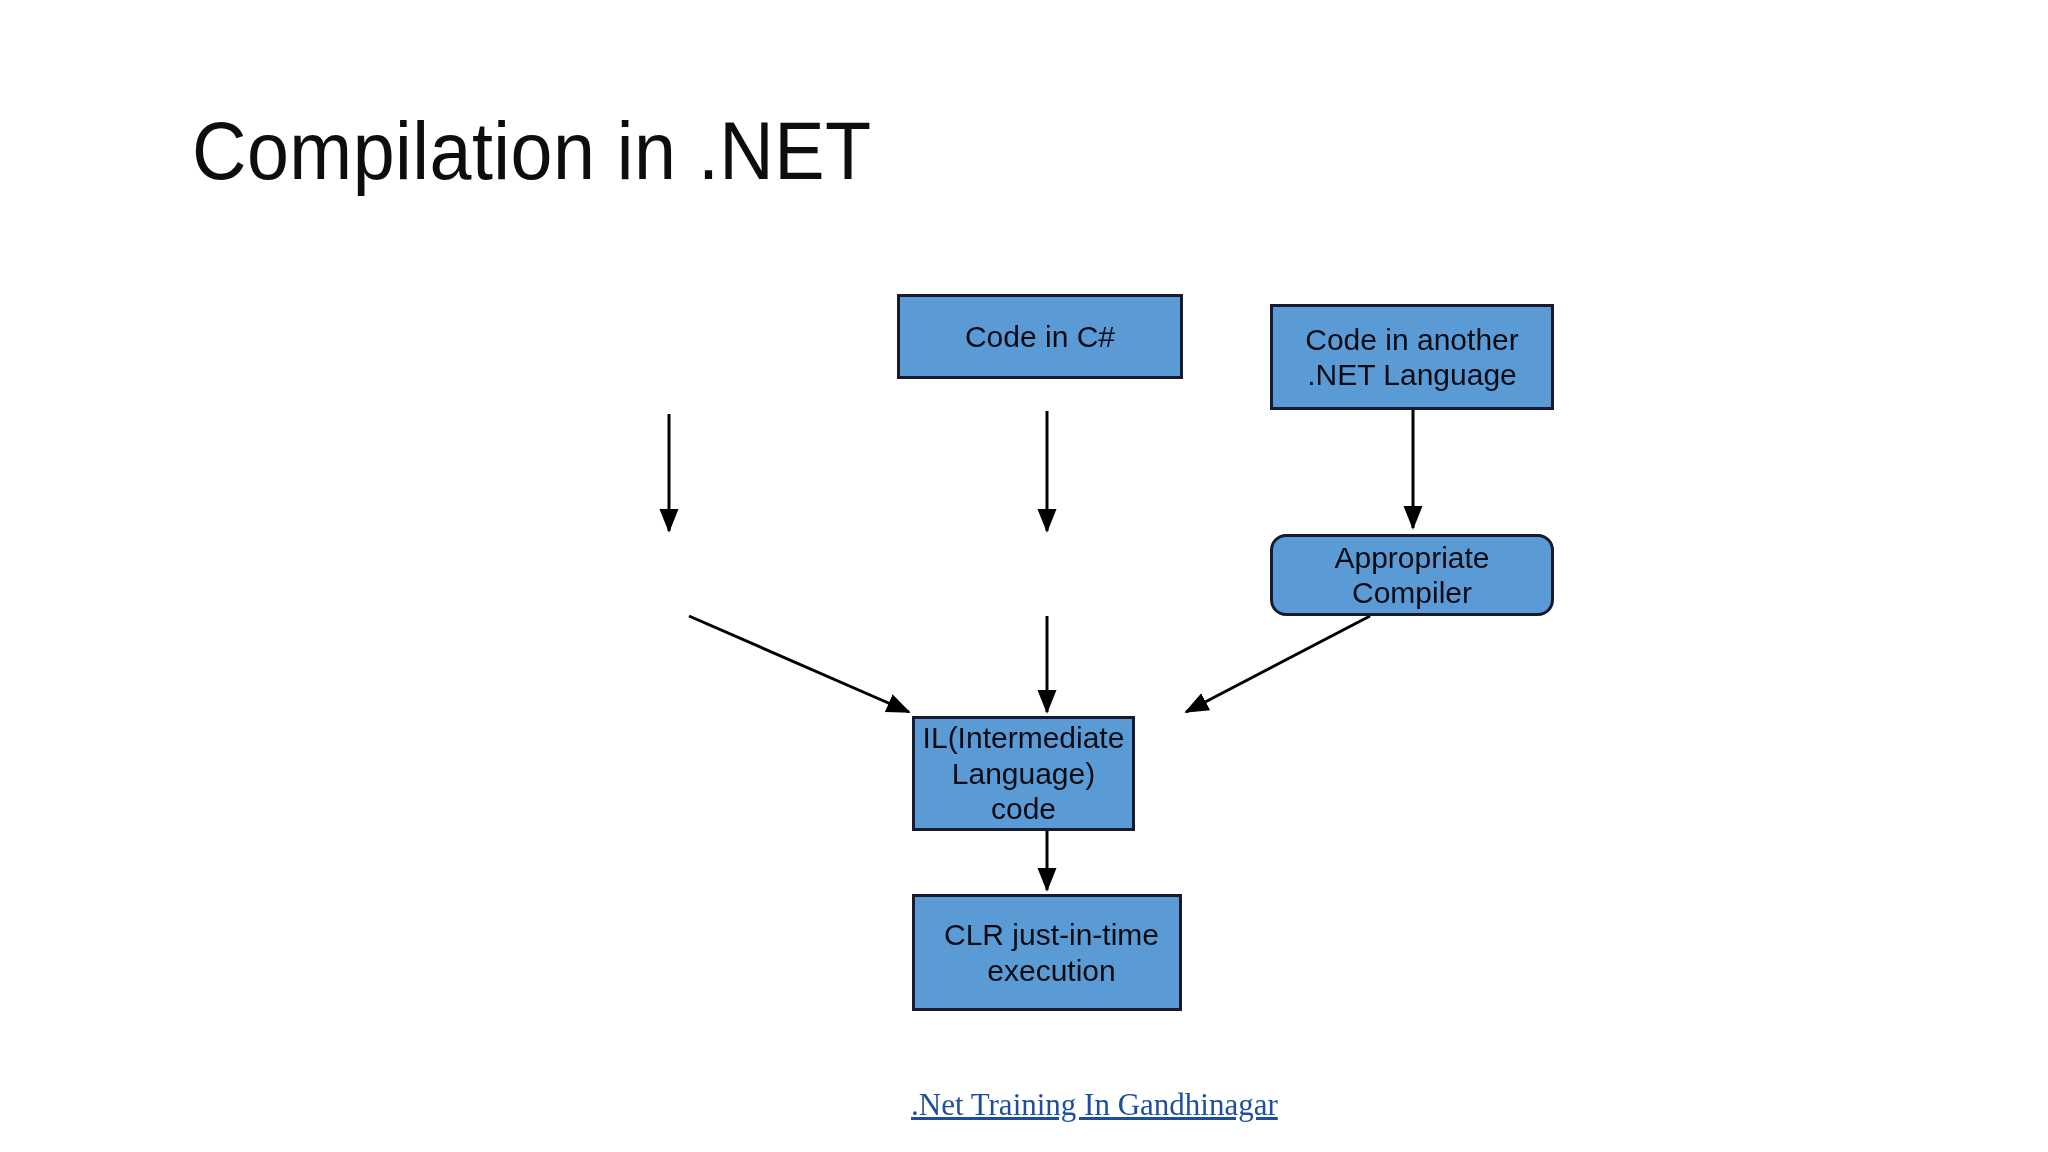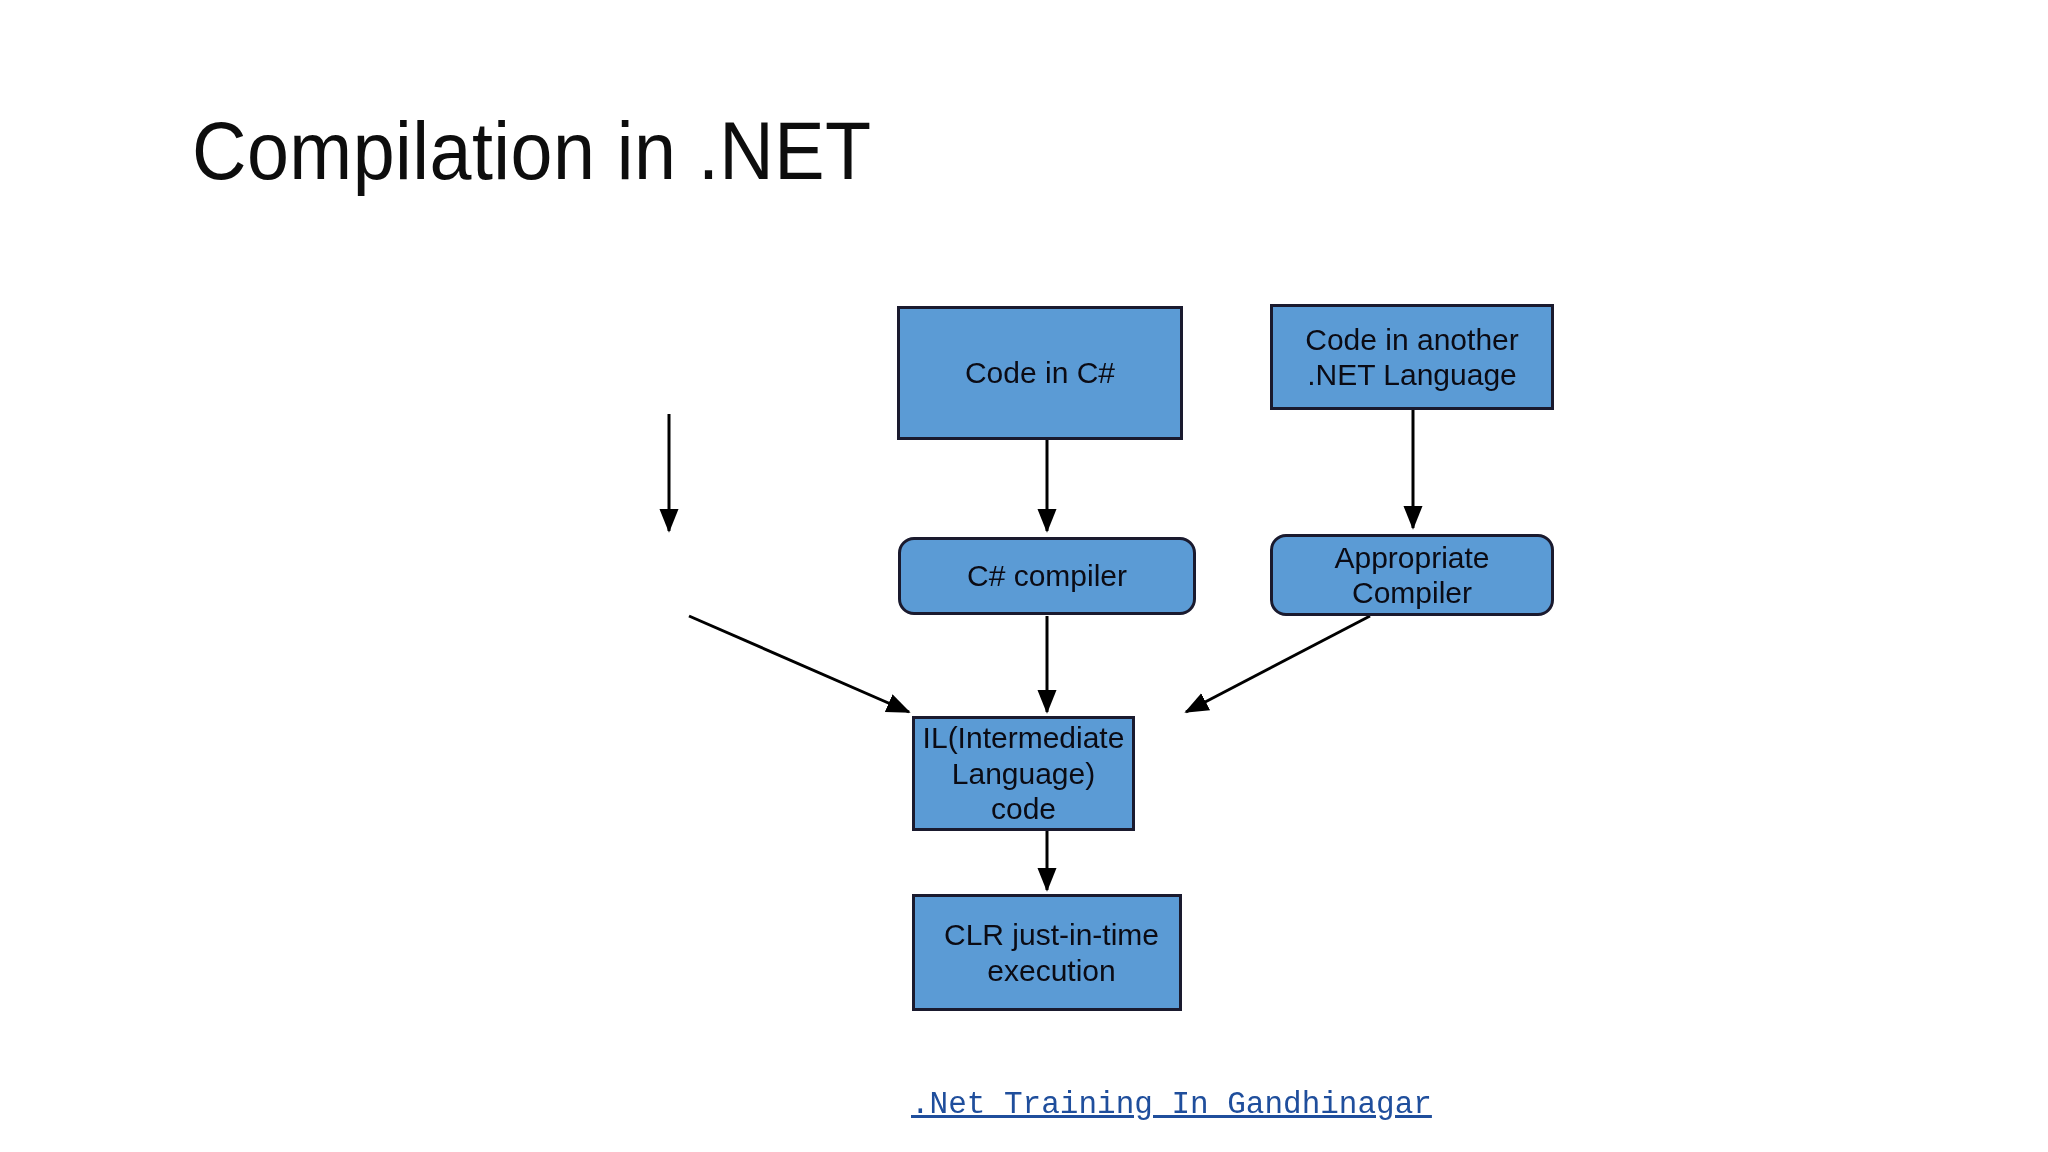--- a/index.html
+++ b/index.html
@@ -71,40 +71,40 @@
     line-height: 1.18;
     padding: 0 8px;
     white-space: pre-line;
   }
   .node.rounded {
     border-radius: 16px;
   }
 
   
   #node-vbnet-source      { left: 500px;  top: 306px; width: 288px;  height: 108px; }
-  #node-csharp-source     { left: 857px;  top: 306px; width: 286px;  height: 134px; }
+  #node-csharp-source     { left: 857px;  top: 294px; width: 286px;  height: 85px; }
   #node-other-source      { left: 1230px; top: 304px; width: 284px;  height: 106px; }
 
   
   #node-vbnet-compiler    { left: 500px;  top: 537px; width: 300px;  height: 78px; }
   #node-csharp-compiler   { left: 858px;  top: 537px; width: 298px;  height: 78px; }
   #node-appropriate-compiler { left: 1230px; top: 534px; width: 284px; height: 82px; }
 
   
   #node-il-code           { left: 872px;  top: 716px; width: 223px;  height: 115px; }
 
   
   #node-clr-execution     { left: 872px;  top: 894px; width: 270px;  height: 117px; padding-left: 17px; }
 
   
   #training-link {
     position: absolute;
     left: 871px;
     top: 1087px;
-    font-family: Liberation Mono, monospace;
+    font-family: Liberation Serif, serif;
     font-size: 31px;
     color: #1F4E9C;
     text-decoration: underline;
     white-space: nowrap;
     cursor: pointer;
     text-align: center;
   }
 </style>
 </head>
 <body>
@@ -137,21 +137,20 @@
       <line x1="1007" y1="831" x2="1007" y2="890" stroke="#000000" stroke-width="3" marker-end="url(#ah)"></line>
     </svg>
 
 
     <div class="node" id="node-csharp-source">Code in C#</div>
 
     <div class="node" id="node-other-source">Code in another
 .NET Language</div>
 
 
-    <div class="node rounded" id="node-csharp-compiler">C# compiler</div>
 
     <div class="node rounded" id="node-appropriate-compiler">Appropriate
 Compiler</div>
 
     <div class="node" id="node-il-code">IL(Intermediate
 Language) code</div>
 
     <div class="node" id="node-clr-execution">CLR just-in-time
 execution</div>
 

